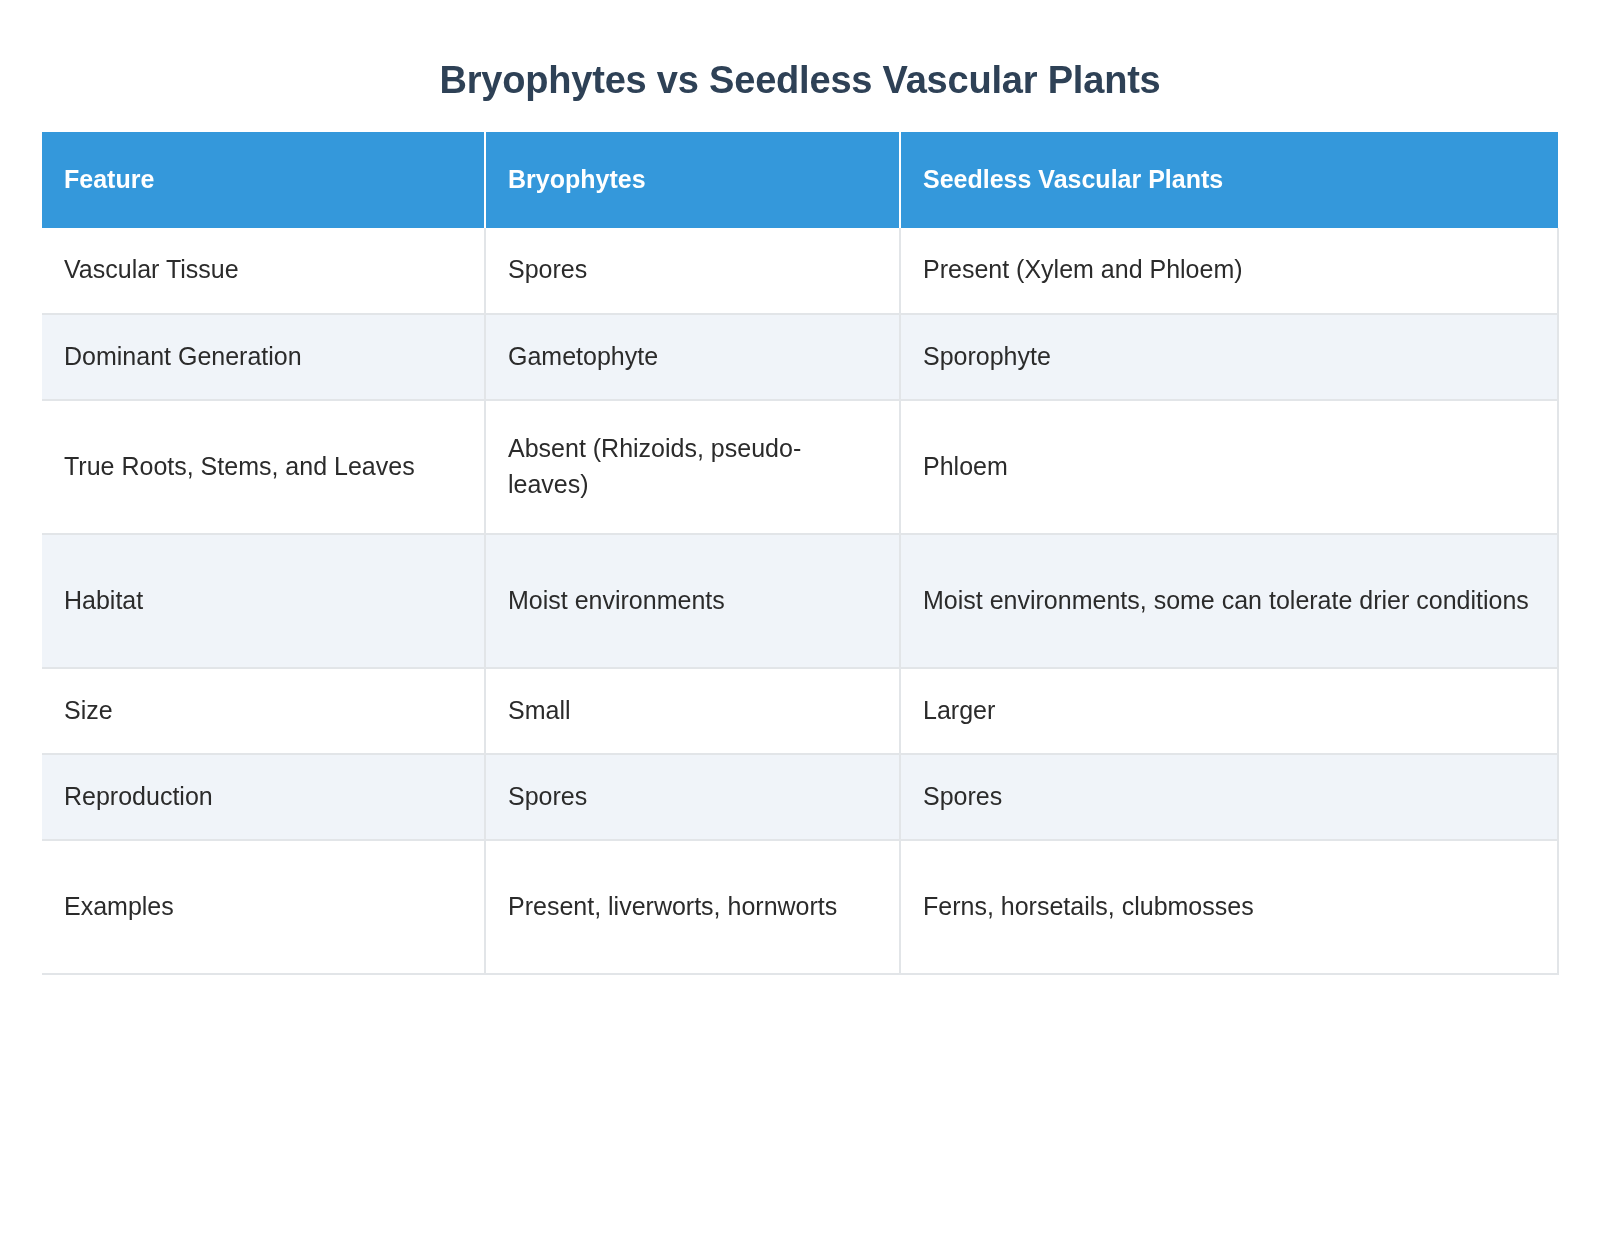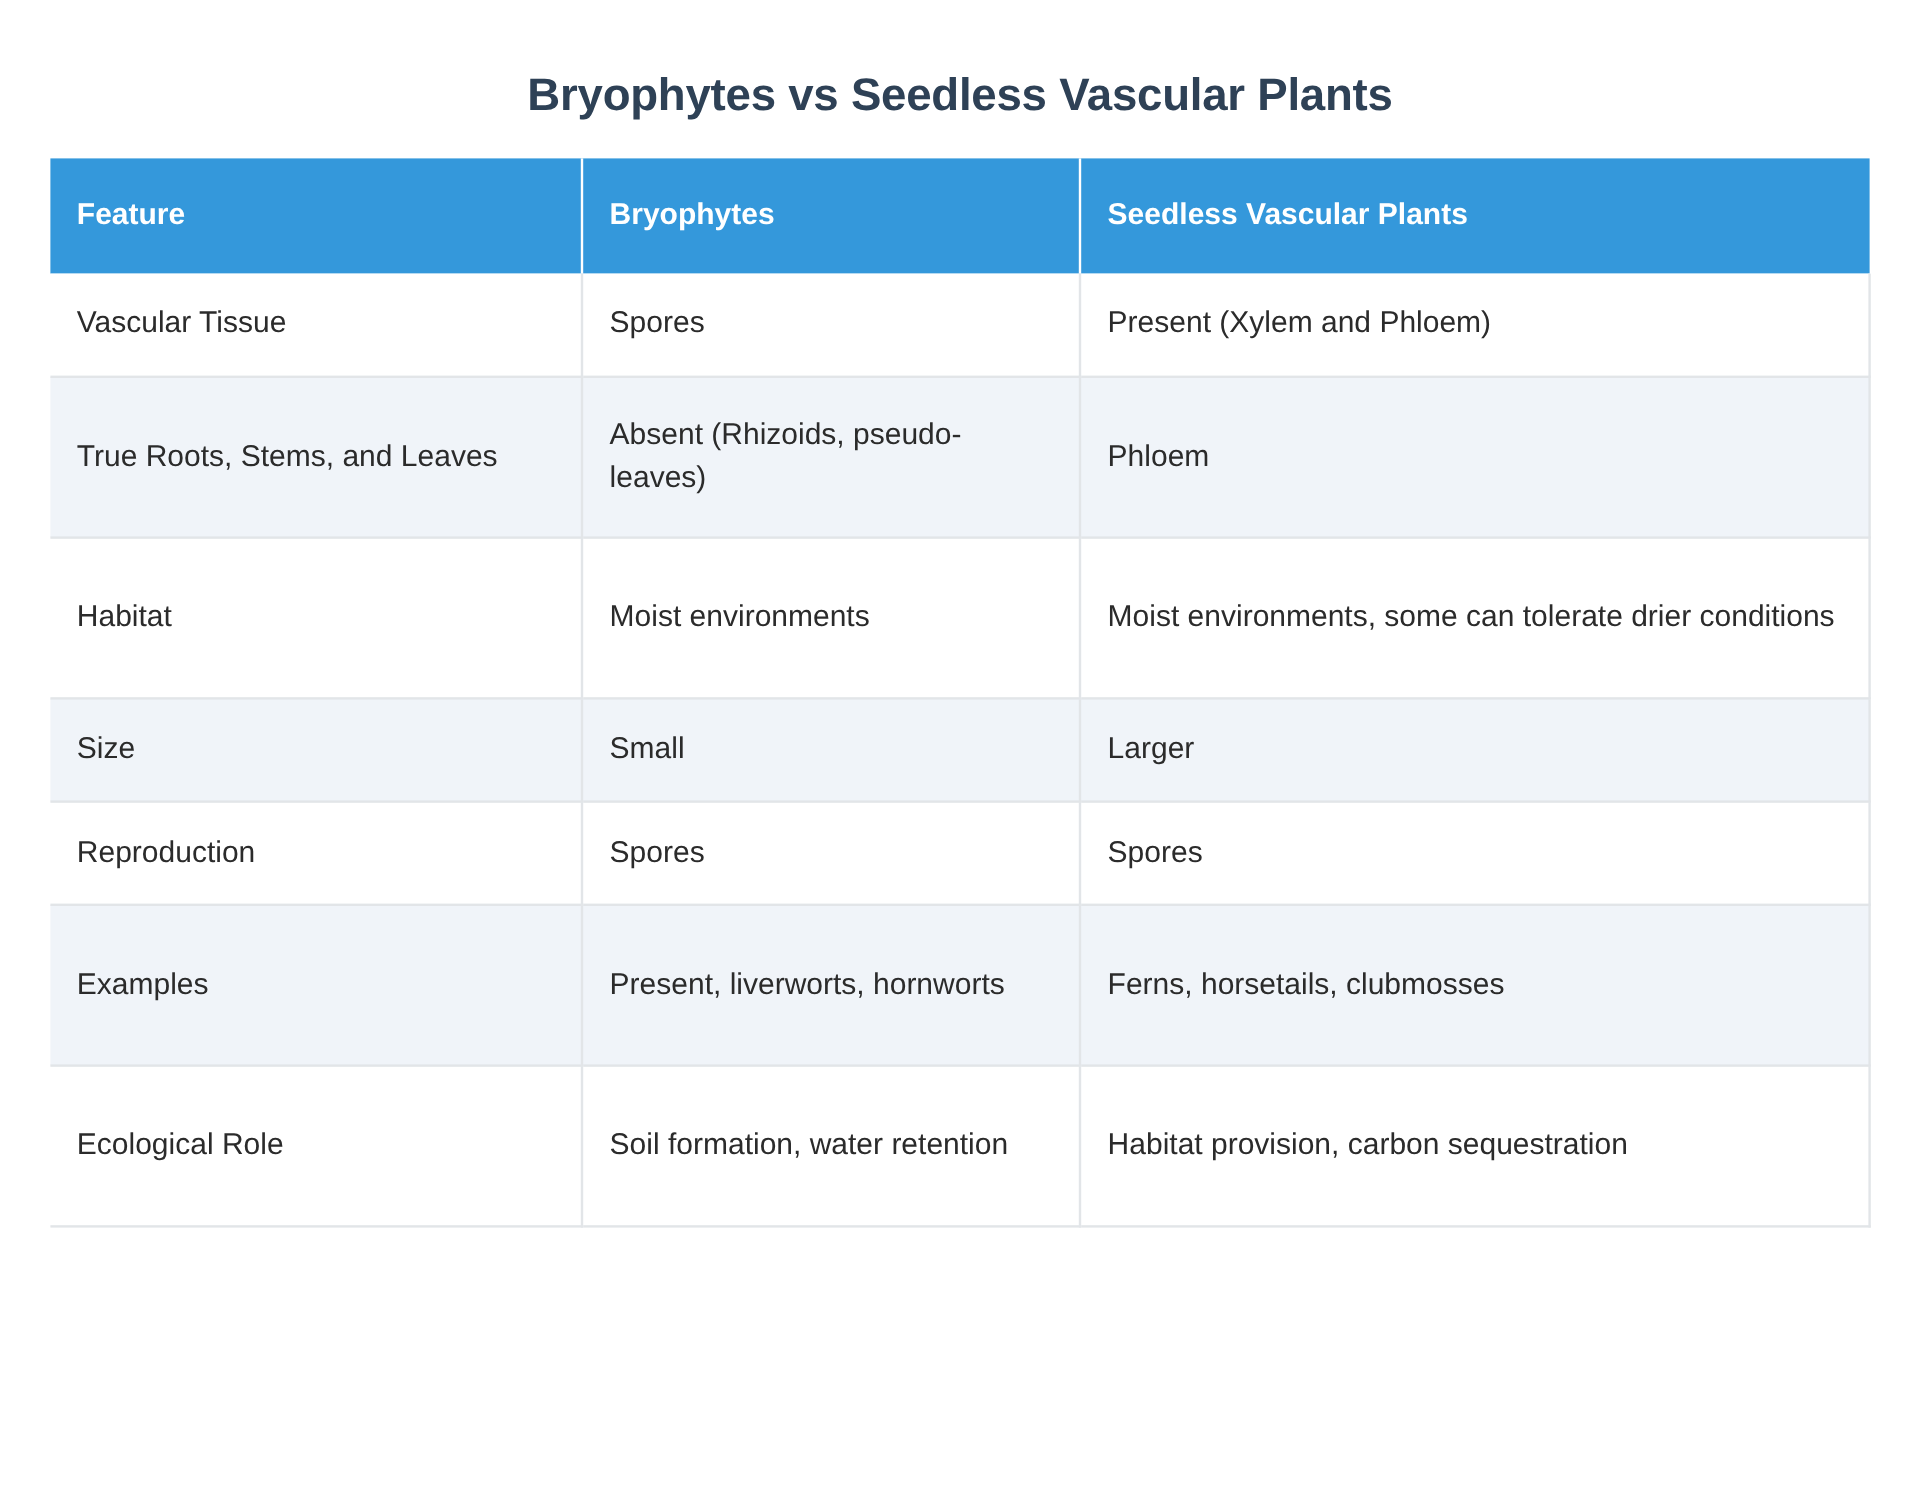--- a/index.html
+++ b/index.html
@@ -116,20 +116,25 @@
           <th>Seedless Vascular Plants</th>
         </tr>
       </thead>
       <tbody id="table-body">
 
       <tr class="r-short">
             <td>Vascular Tissue</td>
             <td>Spores</td>
             <td>Present (Xylem and Phloem)</td>
           </tr>
+          <tr class="r-short">
+            <td>Dominant Generation</td>
+            <td>Gametophyte</td>
+            <td>Sporophyte</td>
+          </tr>
           <tr class="r-tall">
             <td>True Roots, Stems, and Leaves</td>
             <td>Absent (Rhizoids, pseudo-leaves)</td>
             <td>Phloem</td>
           </tr>
           <tr class="r-tall">
             <td>Habitat</td>
             <td>Moist environments</td>
             <td>Moist environments, some can tolerate drier conditions</td>
           </tr>
@@ -141,22 +146,17 @@
           <tr class="r-short">
             <td>Reproduction</td>
             <td>Spores</td>
             <td>Spores</td>
           </tr>
           <tr class="r-tall">
             <td>Examples</td>
             <td>Present, liverworts, hornworts</td>
             <td>Ferns, horsetails, clubmosses</td>
           </tr>
-          <tr class="r-tall">
-            <td>Ecological Role</td>
-            <td>Soil formation, water retention</td>
-            <td>Habitat provision, carbon sequestration</td>
-          </tr>
         </tbody>
     </table>
   </div>
 
 </div>
 
 </body></html>

